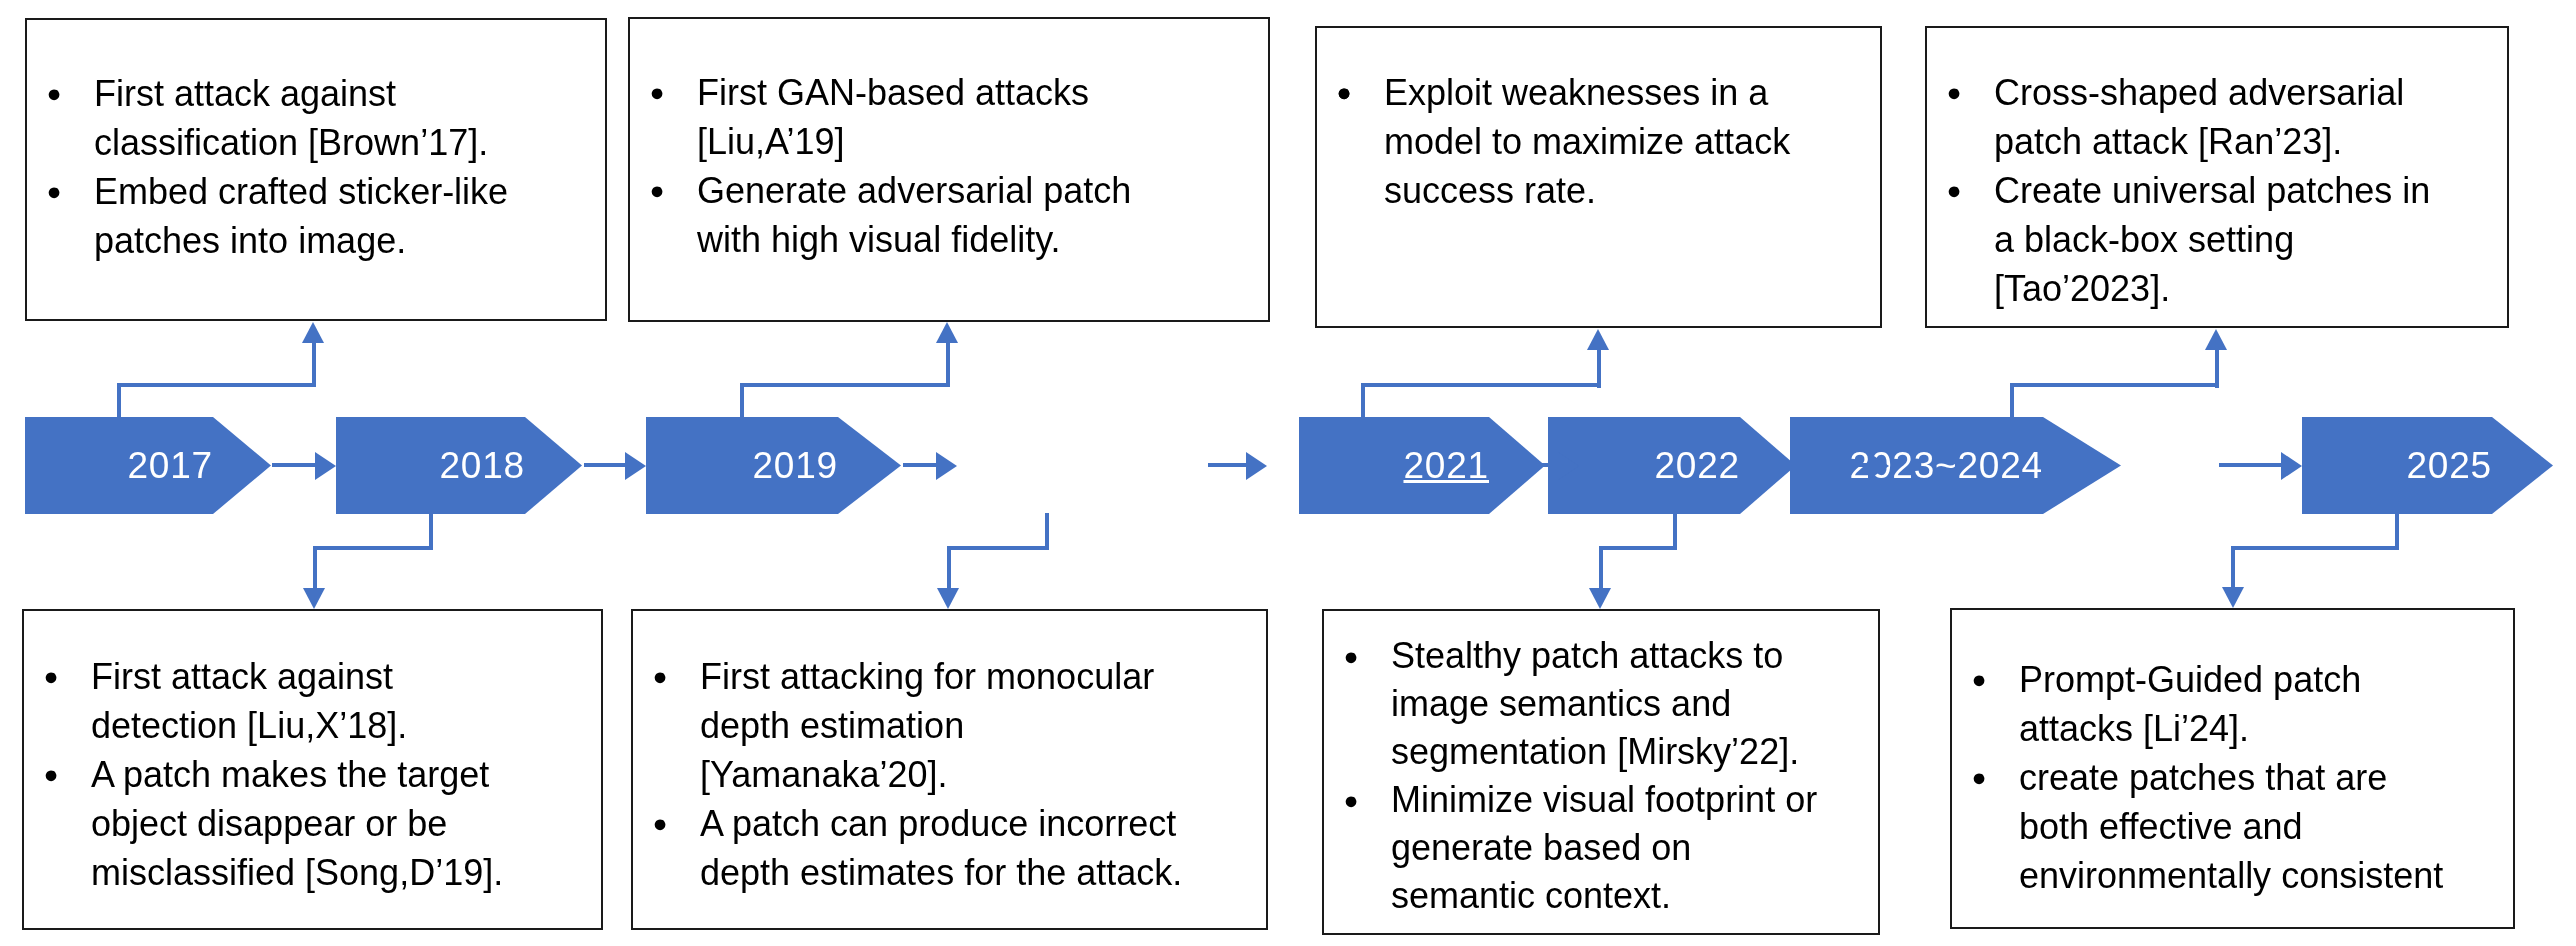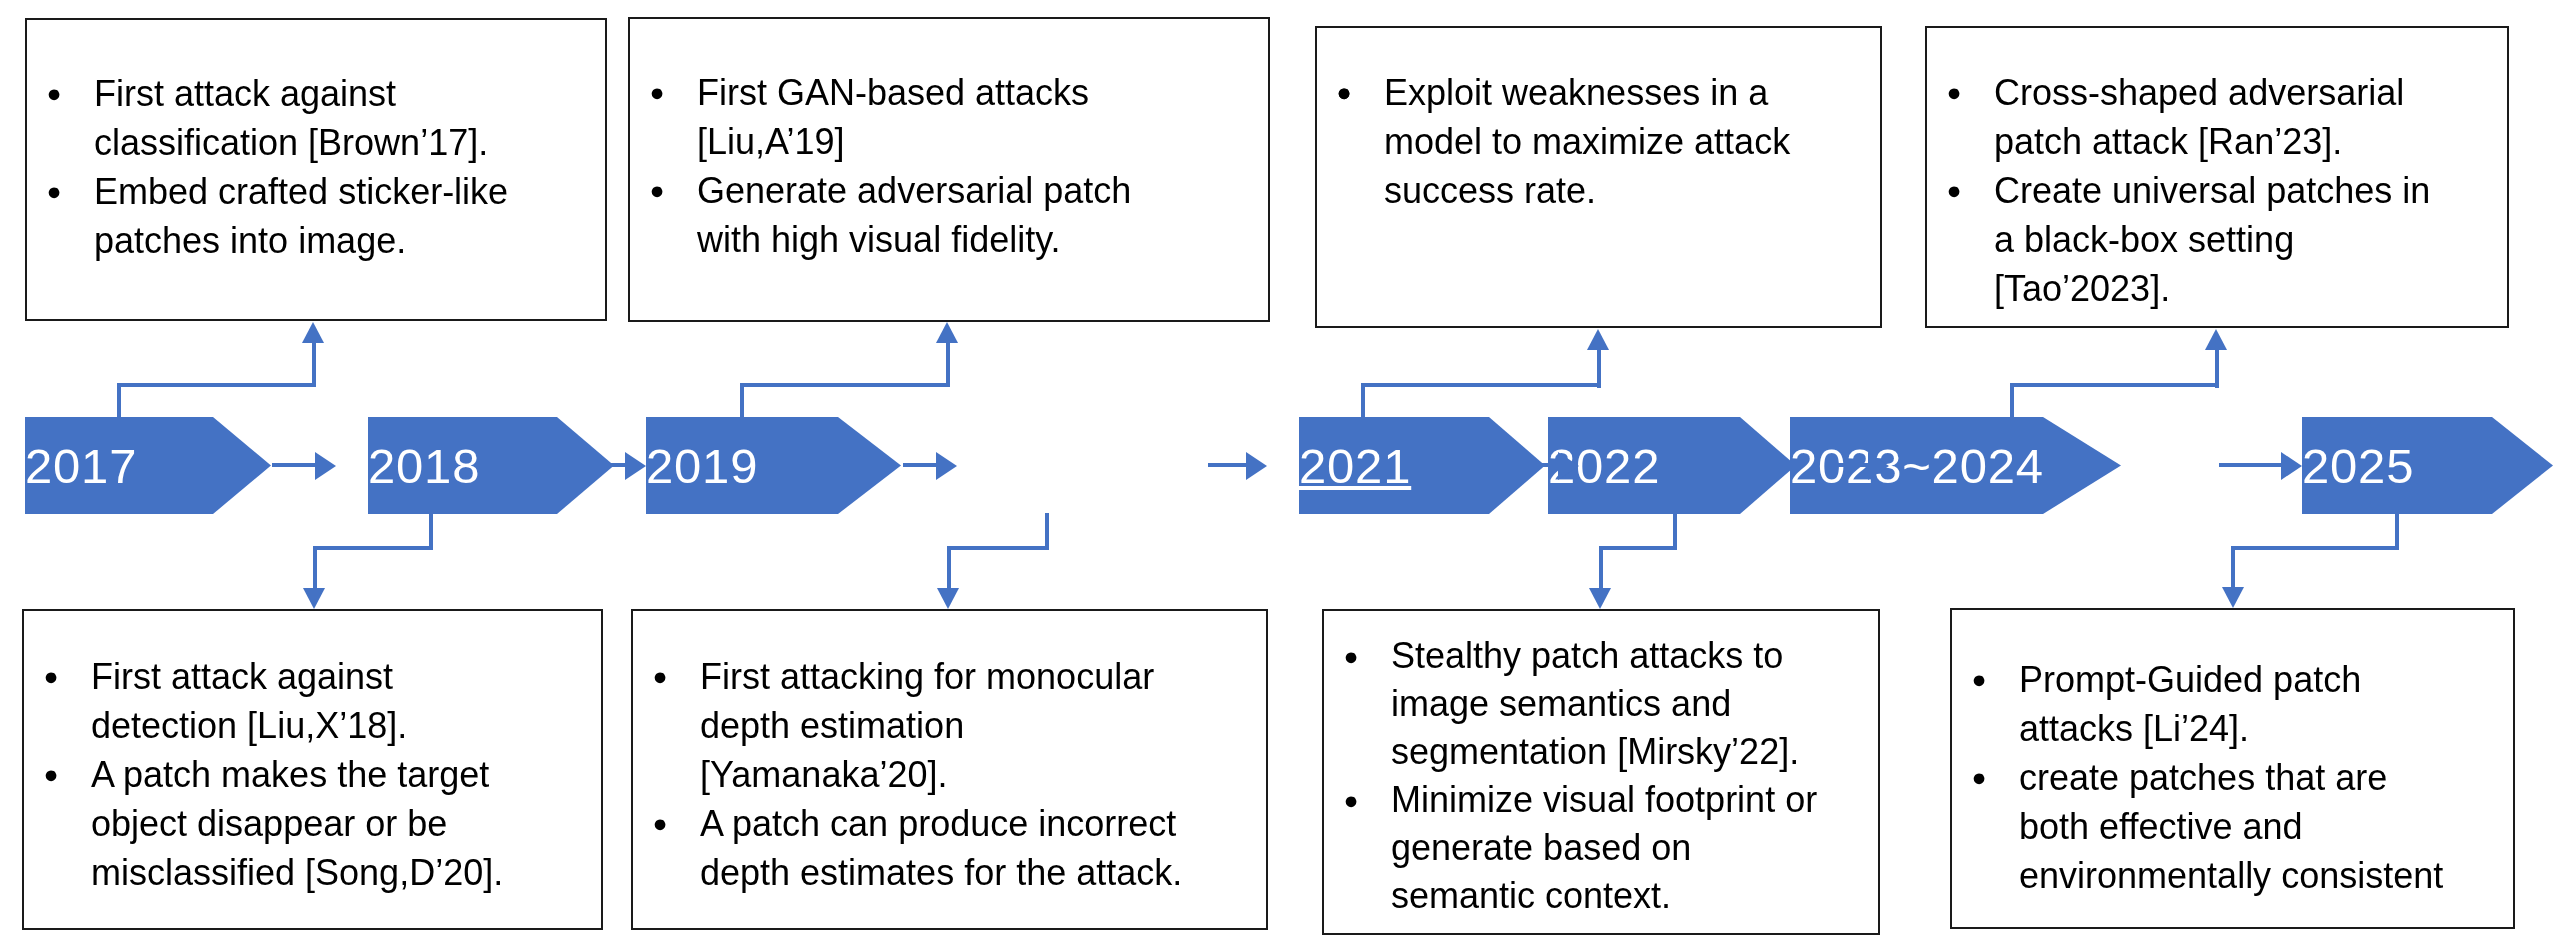--- a/index.html
+++ b/index.html
@@ -40,23 +40,23 @@
     position:absolute;
     left:1.6px;top:0;
     font-size:25px;
     line-height:inherit;
   }
   
   .chev{
     position:absolute;
     top:417px;height:97px;
     background:var(--accent);
-    display:flex;align-items:center;justify-content:flex-start;
+    display:flex;align-items:center;justify-content:flex-end;
     color:#ffffff;
-    font-size:49px;
+    font-size:37px;
     letter-spacing:0.8px;
   }
   
   .seg{position:absolute;background:var(--accent);}
   .head-up{position:absolute;width:0;height:0;
     border-left:11.5px solid transparent;border-right:11.5px solid transparent;
     border-bottom:21.4px solid var(--accent);}
   .head-down{position:absolute;width:0;height:0;
     border-left:11.5px solid transparent;border-right:11.5px solid transparent;
     border-top:21.4px solid var(--accent);}
@@ -105,21 +105,21 @@
 [Tao’2023].</span></li>
     </ul>
   </div>
 
   <div class="note" style="left:22px;top:609px;width:581px;height:321px;padding-top:41px;">
     <ul>
       <li><span class="dot">●</span><span>First attack against
 detection [Liu,X’18].</span></li>
       <li><span class="dot">●</span><span>A patch makes the target
 object disappear or be
-misclassified [Song,D’20].</span></li>
+misclassified [Song,D’19].</span></li>
     </ul>
   </div>
 
   <div class="note" style="left:631px;top:609px;width:637px;height:321px;padding-top:41px;">
     <ul>
       <li><span class="dot">●</span><span>First attacking for monocular
 depth estimation
 [Yamanaka’20].</span></li>
       <li><span class="dot">●</span><span>A patch can produce incorrect
 depth estimates for the attack.</span></li>
@@ -143,21 +143,21 @@
 attacks [Li’24].</span></li>
       <li><span class="dot">●</span><span>create patches that are
 both effective and
 environmentally consistent</span></li>
     </ul>
   </div>
 
   <div class="chev" style="left:25px;width:246px;padding-right:58px;clip-path:polygon(0 0,188px 0,100% 50%,188px 100%,0 100%);">
     <span>2017</span>
     </div>
-  <div class="chev" style="left:336px;width:246px;padding-right:57px;clip-path:polygon(0 0,189px 0,100% 50%,189px 100%,0 100%);margin-left:32px;">
+  <div class="chev" style="left:336px;width:246px;padding-right:57px;clip-path:polygon(0 0,189px 0,100% 50%,189px 100%,0 100%);">
     <span>2018</span>
     </div>
   <div class="chev" style="left:646px;width:255px;padding-right:63px;clip-path:polygon(0 0,192px 0,100% 50%,192px 100%,0 100%);">
     <span>2019</span>
     </div>
   <div class="chev" style="left:1299px;width:246px;padding-right:56px;clip-path:polygon(0 0,190px 0,100% 50%,190px 100%,0 100%);text-decoration:underline;">
     <span>2021</span>
     </div>
   <div class="chev" style="left:1548px;width:248px;padding-right:56px;clip-path:polygon(0 0,192px 0,100% 50%,192px 100%,0 100%);">
     <span>2022</span>

